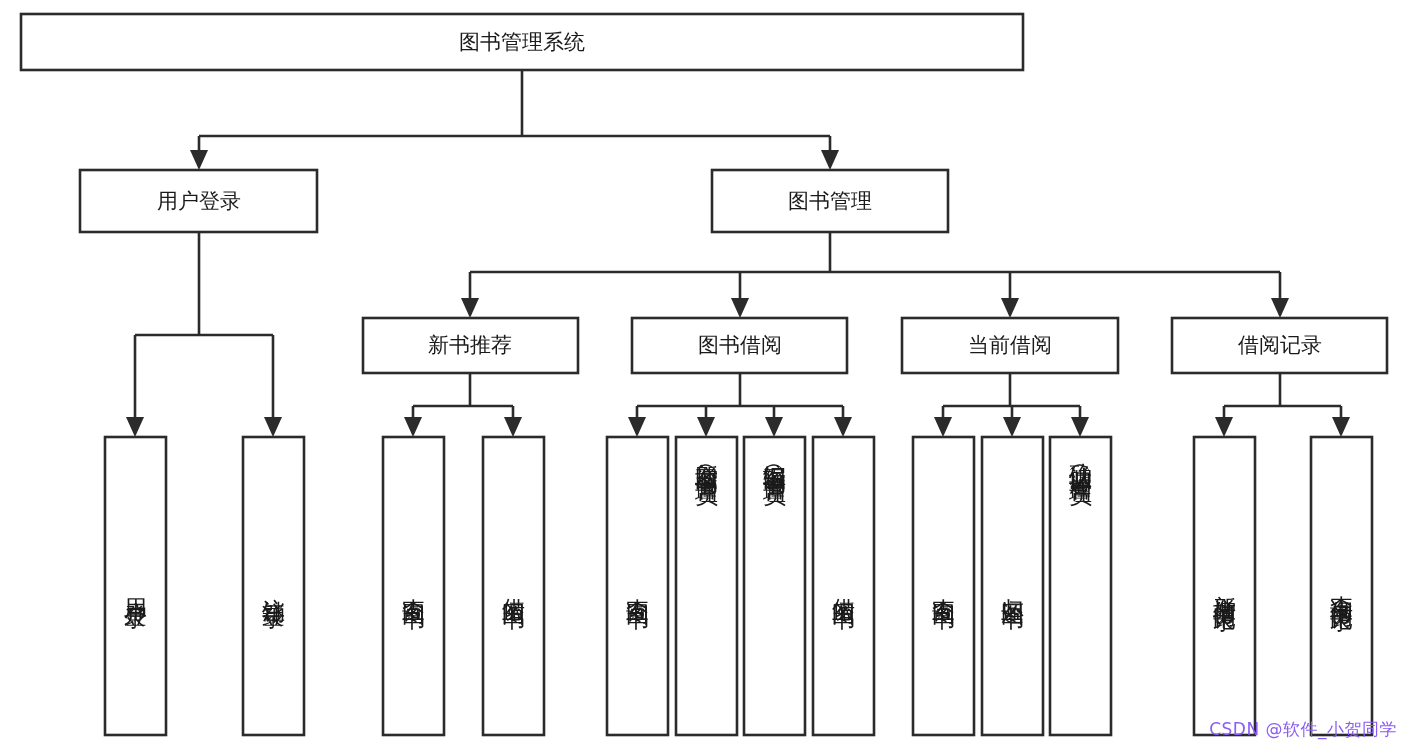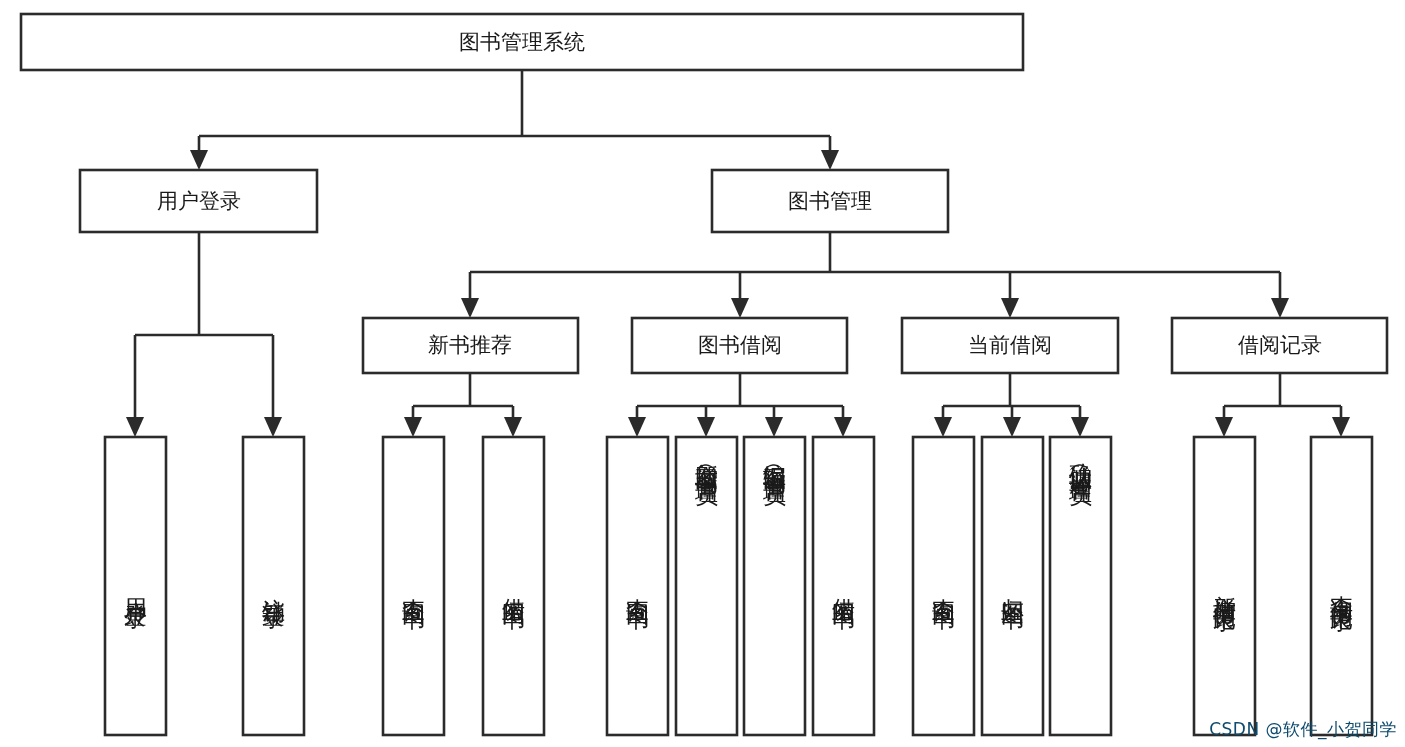--- a/index.html
+++ b/index.html
@@ -46,21 +46,21 @@
   .arrow-head {
     fill: #2b2b2b;
     stroke: none;
   }
   .watermark {
     position: absolute;
     right: 8px;
     bottom: 6px;
     font-family: "DejaVu Sans", "Liberation Sans", sans-serif;
     font-size: 17px;
-    color: #0c4a6e;
+    color: #8b5cf6;
     white-space: nowrap;
     letter-spacing: 0.5px;
   }
 </style>
 </head>
 <body>
 
 <div id="diagram-root">
 
   <svg class="diagram-canvas" viewBox="0 0 1405 747">

